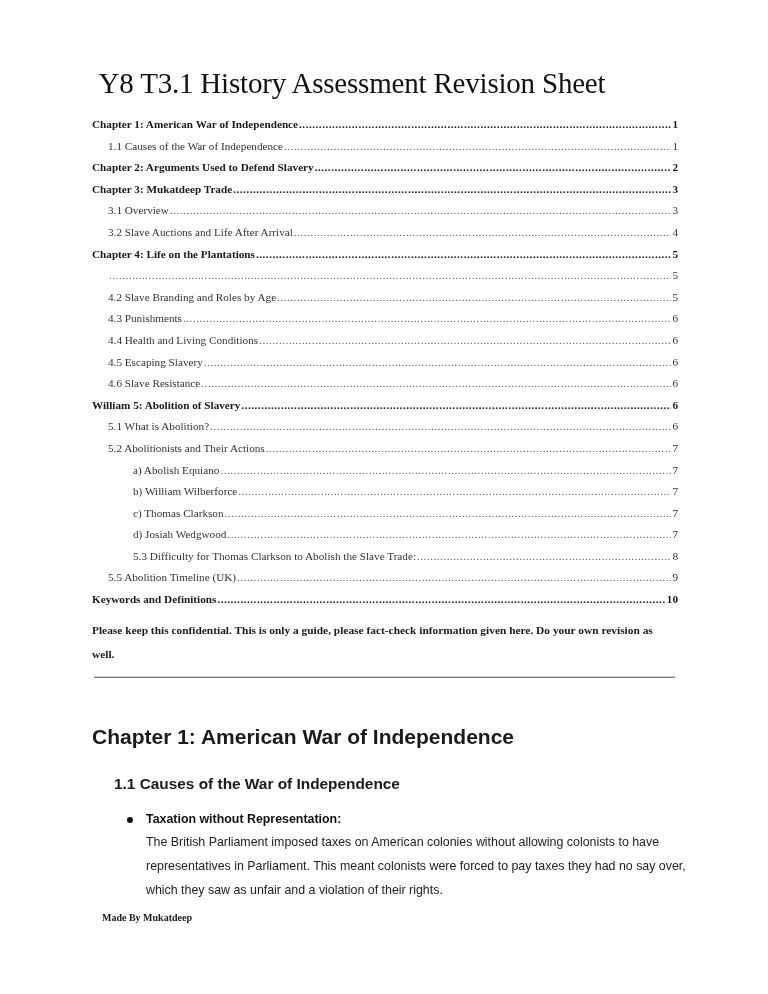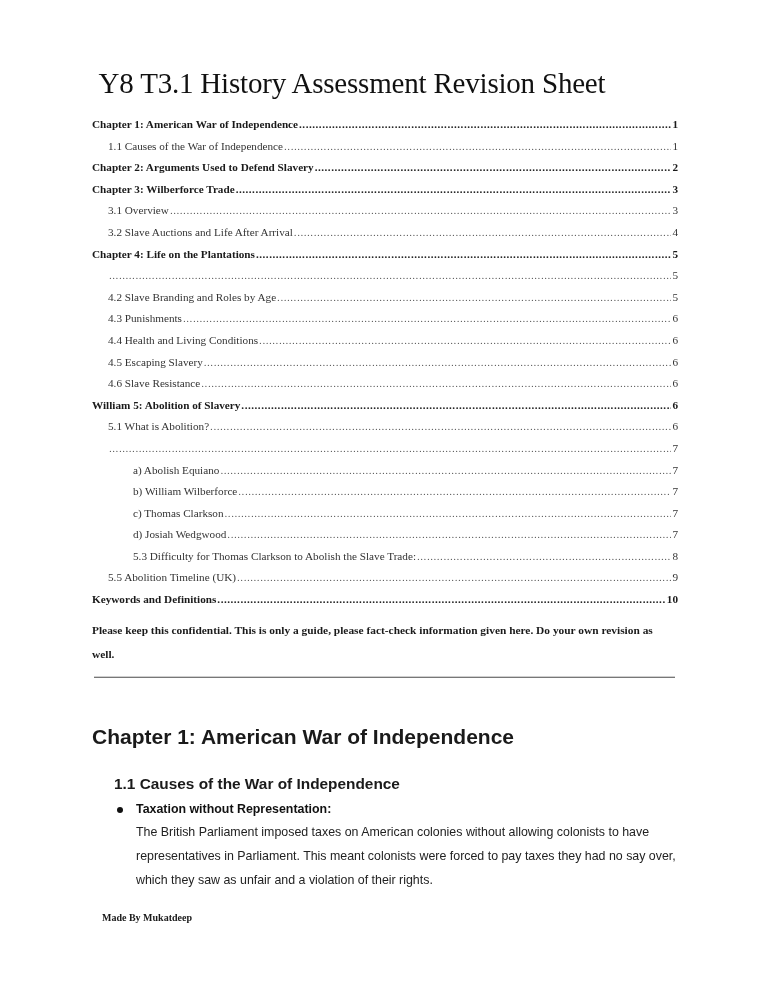--- a/index.html
+++ b/index.html
@@ -78,21 +78,21 @@
       <span class="toc-label">1.1 Causes of the War of Independence</span>
       <span class="toc-dots"></span>
       <span class="toc-page">1</span>
     </a>
   <a class="toc-row lvl0">
       <span class="toc-label">Chapter 2: Arguments Used to Defend Slavery</span>
       <span class="toc-dots"></span>
       <span class="toc-page">2</span>
     </a>
   <a class="toc-row lvl0">
-      <span class="toc-label">Chapter 3: Wilberforce Trade</span>
+      <span class="toc-label">Chapter 3: Mukatdeep Trade</span>
       <span class="toc-dots"></span>
       <span class="toc-page">3</span>
     </a>
   <a class="toc-row lvl1">
       <span class="toc-label">3.1 Overview</span>
       <span class="toc-dots"></span>
       <span class="toc-page">3</span>
     </a>
   <a class="toc-row lvl1">
       <span class="toc-label">3.2 Slave Auctions and Life After Arrival</span>
@@ -137,20 +137,21 @@
       <span class="toc-label">William 5: Abolition of Slavery</span>
       <span class="toc-dots"></span>
       <span class="toc-page">6</span>
     </a>
   <a class="toc-row lvl1">
       <span class="toc-label">5.1 What is Abolition?</span>
       <span class="toc-dots"></span>
       <span class="toc-page">6</span>
     </a>
   <a class="toc-row lvl1">
+      <span class="toc-label">5.2 Abolitionists and Their Actions</span>
       <span class="toc-dots"></span>
       <span class="toc-page">7</span>
     </a>
   <a class="toc-row lvl2">
       <span class="toc-label">a) Abolish Equiano</span>
       <span class="toc-dots"></span>
       <span class="toc-page">7</span>
     </a>
   <a class="toc-row lvl2">
       <span class="toc-label">b) William Wilberforce</span>
@@ -185,21 +186,21 @@
 </nav>
 
 <p class="notice serif">Please keep this confidential. This is only a guide, please fact-check information given here. Do your own revision as well.</p>
 
 <div class="rule"></div>
 
 <h2 class="h1 sans">Chapter 1: American War of Independence</h2>
 
 <h3 class="h2 sans">1.1 Causes of the War of Independence</h3>
 
-<ul class="bullet-list sans" style="list-style:none;margin:0;padding:0;">
+<ul class="bullet-list sans" style="list-style:none;margin:10px;padding:0;">
   <li class="bullet-item">
     <span class="bullet-dot"></span>
     <span class="bullet-title">Taxation without Representation:</span>
     <span class="bullet-body">The British Parliament imposed taxes on American colonies without allowing colonists to have representatives in Parliament. This meant colonists were forced to pay taxes they had no say over, which they saw as unfair and a violation of their rights.</span>
   </li>
 </ul>
 
 <div class="footer serif">Made By Mukatdeep</div>
 
 </body></html>

